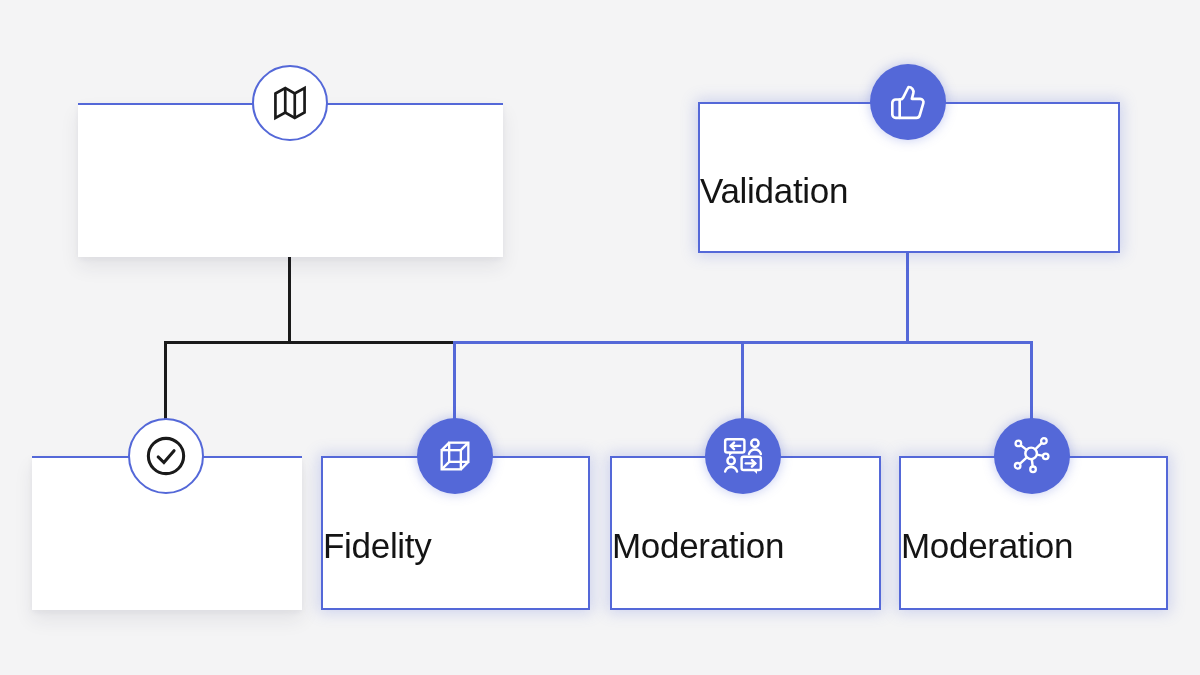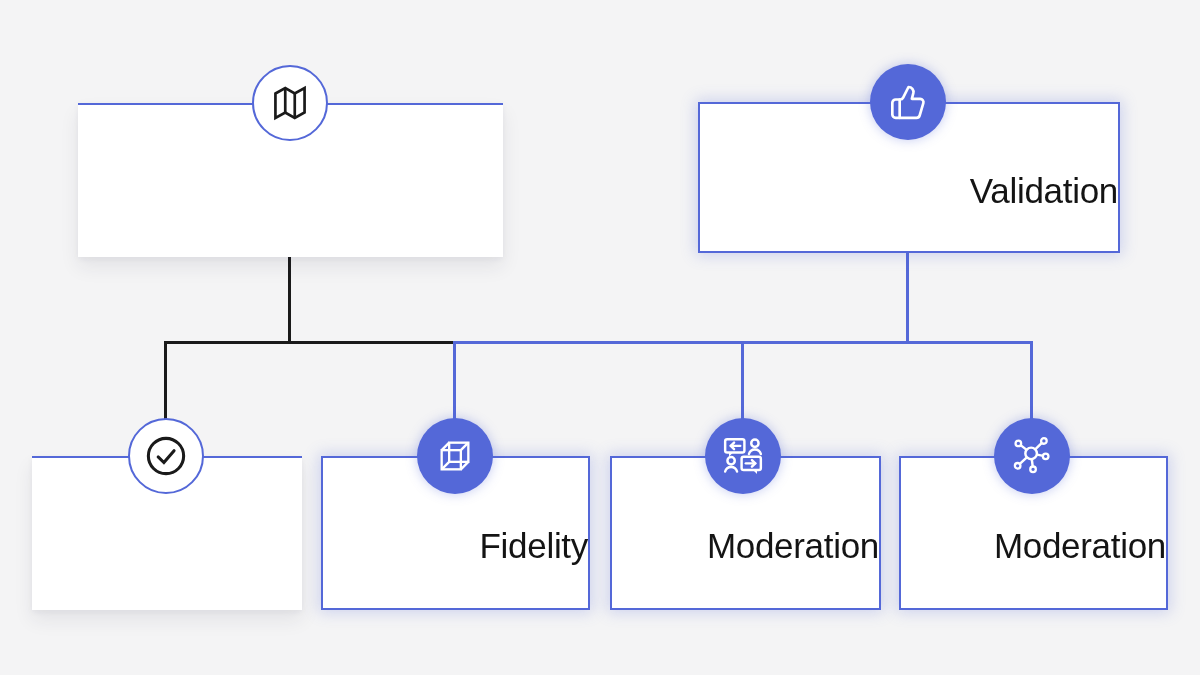--- a/index.html
+++ b/index.html
@@ -23,21 +23,21 @@
   .h-line,.v-line{position:absolute;}
   .h-line{height:3px;}
   .v-line{width:3px;}
   .line-black{background:var(--line);}
   .line-blue{background:var(--accent);}
 
   
   .node{
     position:absolute;
     background:var(--node-fill);
-    display:flex;align-items:center;justify-content:flex-end;
+    display:flex;align-items:center;justify-content:flex-start;
   }
   .node-open{ 
     border-top:2.5px solid var(--accent);
     box-shadow:0 10px 18px rgba(40,40,70,0.08), 0 2px 6px rgba(40,40,70,0.05);
   }
   .node-bordered{
     border:2.5px solid var(--accent);
     box-shadow:0 0 14px 2px rgba(84,104,216,0.25);
   }
   .node-label{

